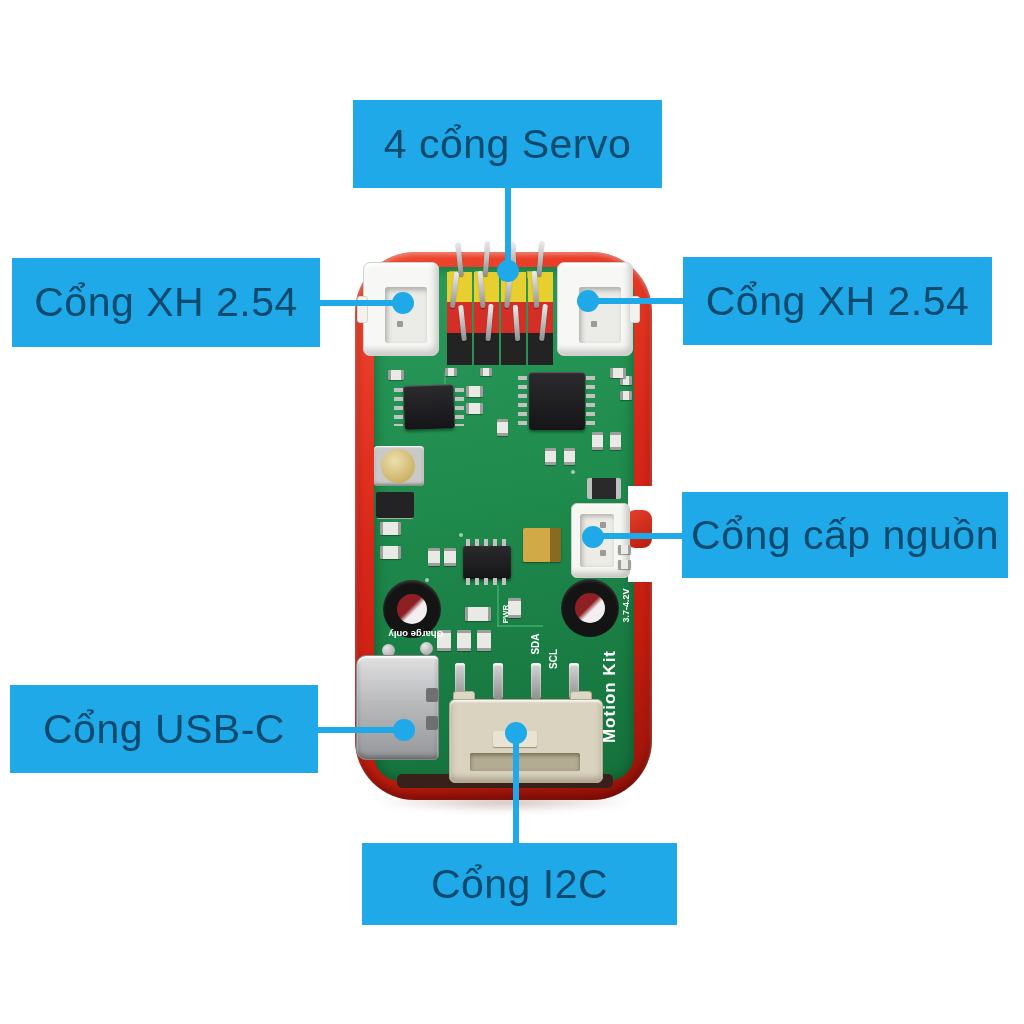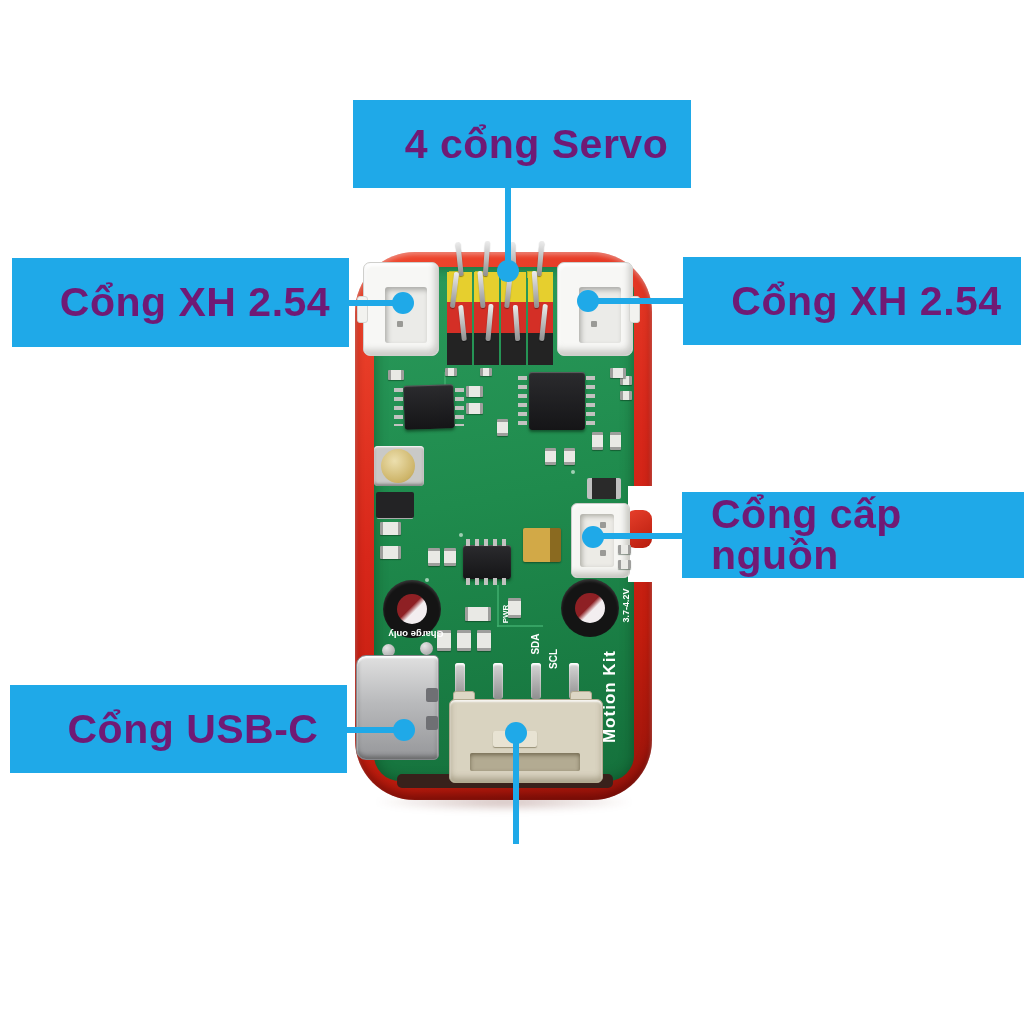--- a/index.html
+++ b/index.html
@@ -1,23 +1,23 @@
 <!DOCTYPE html>
 <html style="--accent-blue: #1FA9E8; --case-red: #D8271A; --pcb-green: #1F8B4D; --label-text: #FFFFFF;"><head>
 <meta charset="utf-8">
 <style>
   html,body{margin:0;padding:0;background:#ffffff;}
   .stage{position:relative;width:1024px;height:1024px;background:#ffffff;overflow:hidden;
          font-family:"Liberation Sans",sans-serif;}
   .abs{position:absolute;}
 
   
-  .co{position:absolute;background:var(--accent-blue,#1FA9E8);color:#701a75;
+  .co{position:absolute;background:var(--accent-blue,#1FA9E8);color:#0c4a6e;
       display:flex;align-items:center;justify-content:center;
-      font-weight:bold;font-size:41px;letter-spacing:.5px;line-height:1;padding-left:29px;}
+      font-weight:normal;font-size:41px;letter-spacing:.5px;line-height:1;}
   .ln{position:absolute;background:var(--accent-blue,#1FA9E8);}
   .dot{position:absolute;width:22px;height:22px;border-radius:50%;
        background:var(--accent-blue,#1FA9E8);}
 
   
   .case{position:absolute;left:355px;top:252px;width:297px;height:548px;border-radius:60px;
         background:linear-gradient(155deg,#f0492f 0%,var(--case-red,#d8271a) 45%,#c21d0e 75%,#97130a 100%);
         box-shadow:inset 0 3px 4px rgba(255,255,255,.35), inset 0 -6px 10px rgba(60,0,0,.45);}
   .case-shadow{position:absolute;left:372px;top:792px;width:264px;height:20px;border-radius:50%;
         background:radial-gradient(ellipse at center, rgba(90,20,10,.28), rgba(90,20,10,0) 70%);
@@ -246,14 +246,15 @@
   <div class="dot" style="left:577px;top:290px;"></div>
   <div class="dot" style="left:582px;top:526px;"></div>
   <div class="dot" style="left:393px;top:719px;"></div>
   <div class="dot" style="left:505px;top:722px;"></div>
 
   <div class="co" style="left:353px;top:100px;width:309px;height:88px;">4 cổng Servo</div>
   <div class="co" style="left:12px;top:258px;width:308px;height:89px;">Cổng XH 2.54</div>
   <div class="co" style="left:683px;top:257px;width:309px;height:88px;">Cổng XH 2.54</div>
   <div class="co" style="left:682px;top:492px;width:326px;height:86px;">Cổng cấp nguồn</div>
   <div class="co" style="left:10px;top:685px;width:308px;height:88px;">Cổng USB-C</div>
+  <div class="co" style="left:362px;top:843px;width:315px;height:82px;">Cổng I2C</div>
 
 </div>
 
 </body></html>

